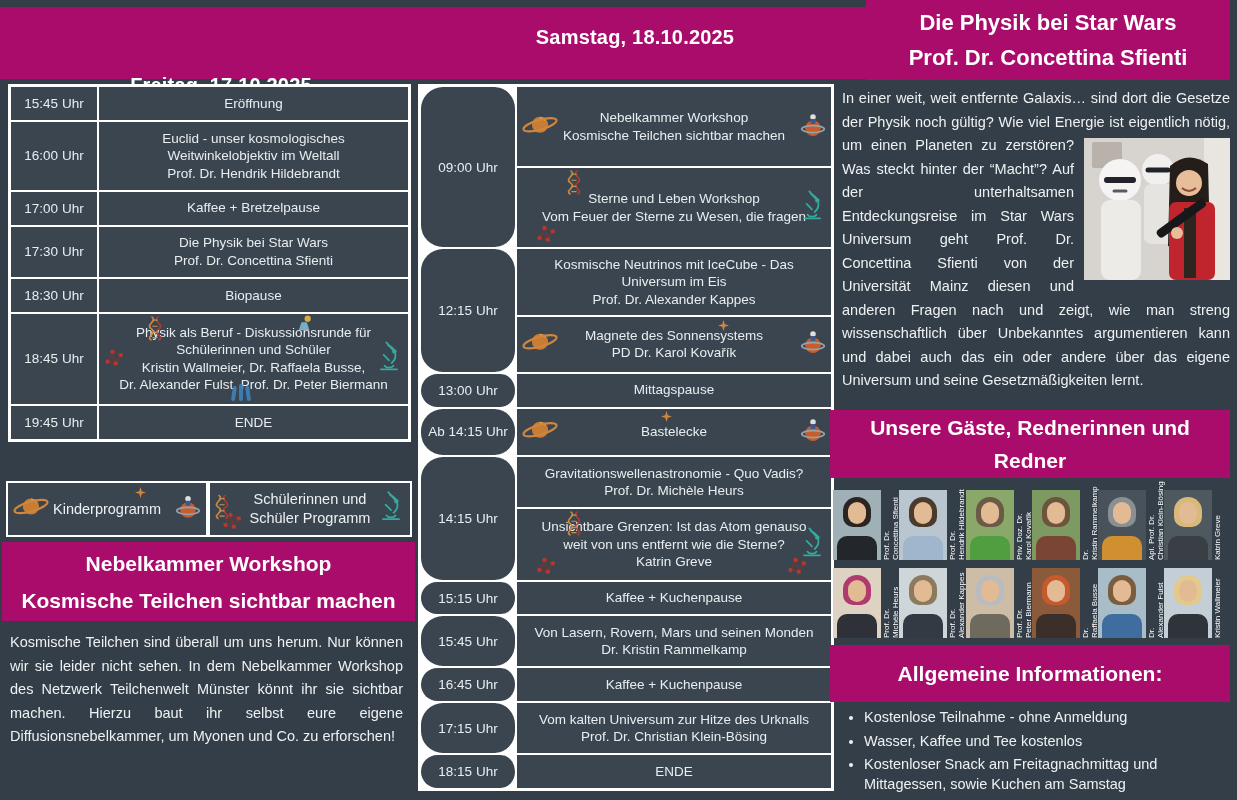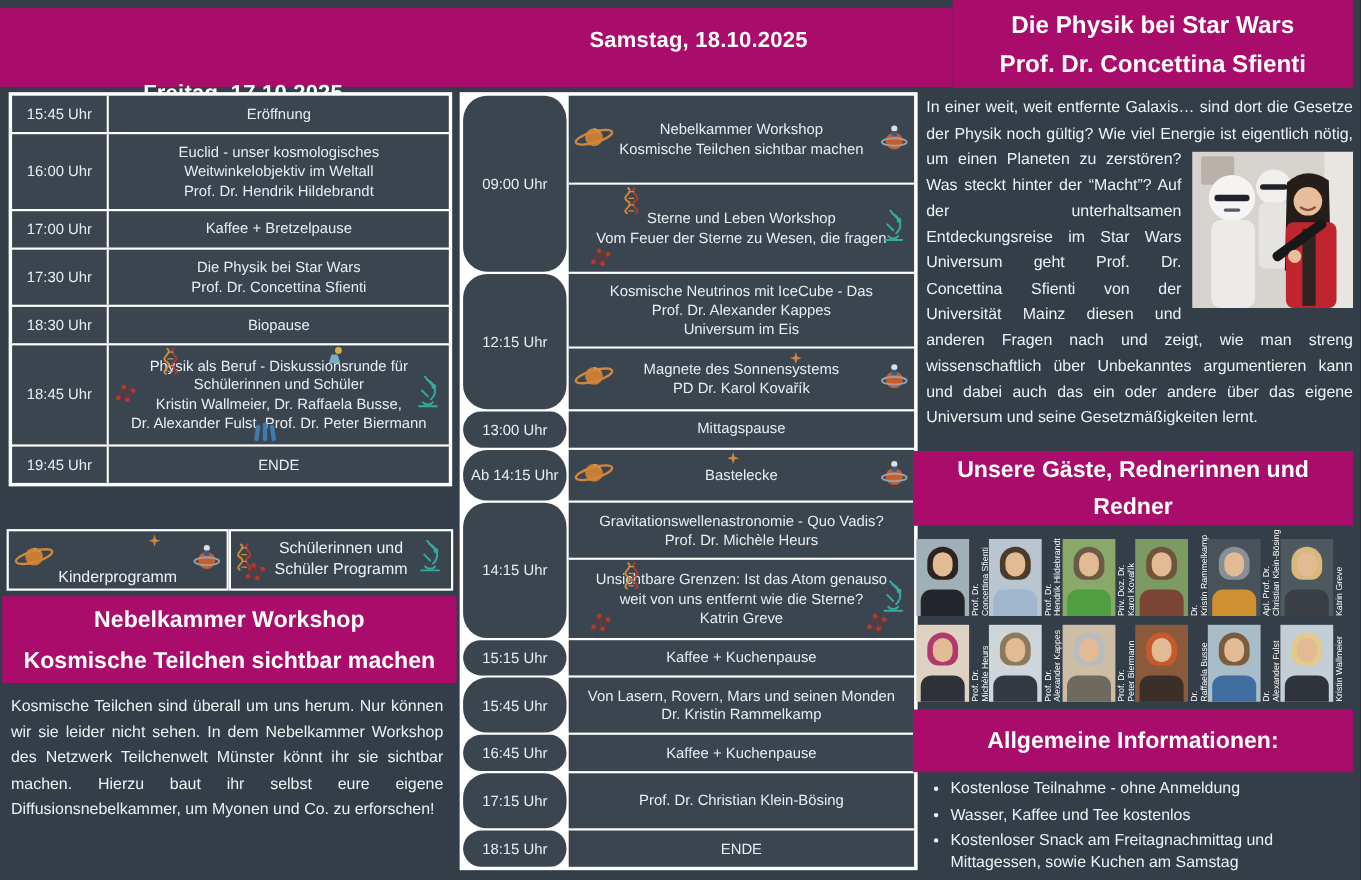--- a/index.html
+++ b/index.html
@@ -36,21 +36,21 @@
   .pos-right{right:5px;top:50%;transform:translateY(-50%);}
   .pos-top-left{left:16%;top:0;}
   .pos-top-center{left:46%;top:0;}
   .pos-top-right{left:64%;top:1px;}
   .pos-bottom-left{left:6%;bottom:0;}
   .pos-bottom-center{left:42%;bottom:-2px;}
   .pos-bottom-right{right:7%;bottom:0;}
 
   .badge{position:absolute;border:2px solid #fff;background:#3a4550;display:flex;align-items:center;
     justify-content:center;text-align:center;font-size:14.5px;line-height:19px;color:#eef1f3;}
-  #badge-kinder{left:6px;top:481px;width:198px;height:52px;align-items:flex-end;}
+  #badge-kinder{left:6px;top:481px;width:198px;height:52px;}
   #badge-schueler{left:208px;top:481px;width:200px;height:52px;}
   .badge .btext{padding:0 32px;position:relative;z-index:2;}
 
   #nebel-box{position:absolute;left:2px;top:542px;width:413px;height:79px;background:#a90c6b;
     display:flex;flex-direction:column;justify-content:center;text-align:center;}
   .nebel-line{font-size:21px;font-weight:bold;line-height:37px;}
   #nebel-body{position:absolute;left:10px;top:631px;width:393px;font-size:14.5px;line-height:23.5px;
     text-align:justify;color:#eef1f3;}
 
   #sw-body{position:absolute;left:842px;top:87px;width:388px;font-size:14.5px;line-height:23.5px;
@@ -238,22 +238,22 @@
                 <circle cx="14" cy="20" r="2.6" fill="#b8392f"></circle>
               </svg></span>
           </div>
         </div>
       </div>
       <div class="trow" style="flex-grow: 7.1;">
         <div class="time-cell">12:15 Uhr</div>
         <div class="evcol">
           <div class="evcell" style="flex-grow: 3.9;">
             <div class="evline">Kosmische Neutrinos mit IceCube - Das</div>
+            <div class="evline">Universum im Eis</div>
             <div class="evline">Prof. Dr. Alexander Kappes</div>
-            <div class="evline">Universum im Eis</div>
           </div>
           <div class="evcell" style="flex-grow: 3.2;">
             <div class="evline">Magnete des Sonnensystems</div>
             <div class="evline">PD Dr. Karol Kovařík</div>
             <span class="deco pos-left"><svg width="36" height="24" viewBox="0 0 40 26">
                 <circle cx="20" cy="13" r="9" fill="#cf8033"></circle>
                 <path d="M20 5 a9 9 0 0 1 6 3" stroke="#e8aa5e" fill="none" stroke-width="2"></path>
                 <ellipse cx="20" cy="13" rx="19" ry="5.5" fill="none" stroke="#d98a3d" stroke-width="2.4" transform="rotate(-16 20 13)"></ellipse>
               </svg></span>
             <span class="deco pos-right"><svg width="26" height="28" viewBox="0 0 30 32">
@@ -367,20 +367,21 @@
         <div class="evcol">
           <div class="evcell" style="flex-grow: 1.9;">
             <div class="evline">Kaffee + Kuchenpause</div>
           </div>
         </div>
       </div>
       <div class="trow" style="flex-grow: 2.9;">
         <div class="time-cell">17:15 Uhr</div>
         <div class="evcol">
           <div class="evcell" style="flex-grow: 2.9;">
+            <div class="evline">Vom kalten Universum zur Hitze des Urknalls</div>
             <div class="evline">Prof. Dr. Christian Klein-Bösing</div>
           </div>
         </div>
       </div>
       <div class="trow" style="flex-grow: 1.9;">
         <div class="time-cell">18:15 Uhr</div>
         <div class="evcol">
           <div class="evcell" style="flex-grow: 1.9;">
             <div class="evline">ENDE</div>
           </div>

